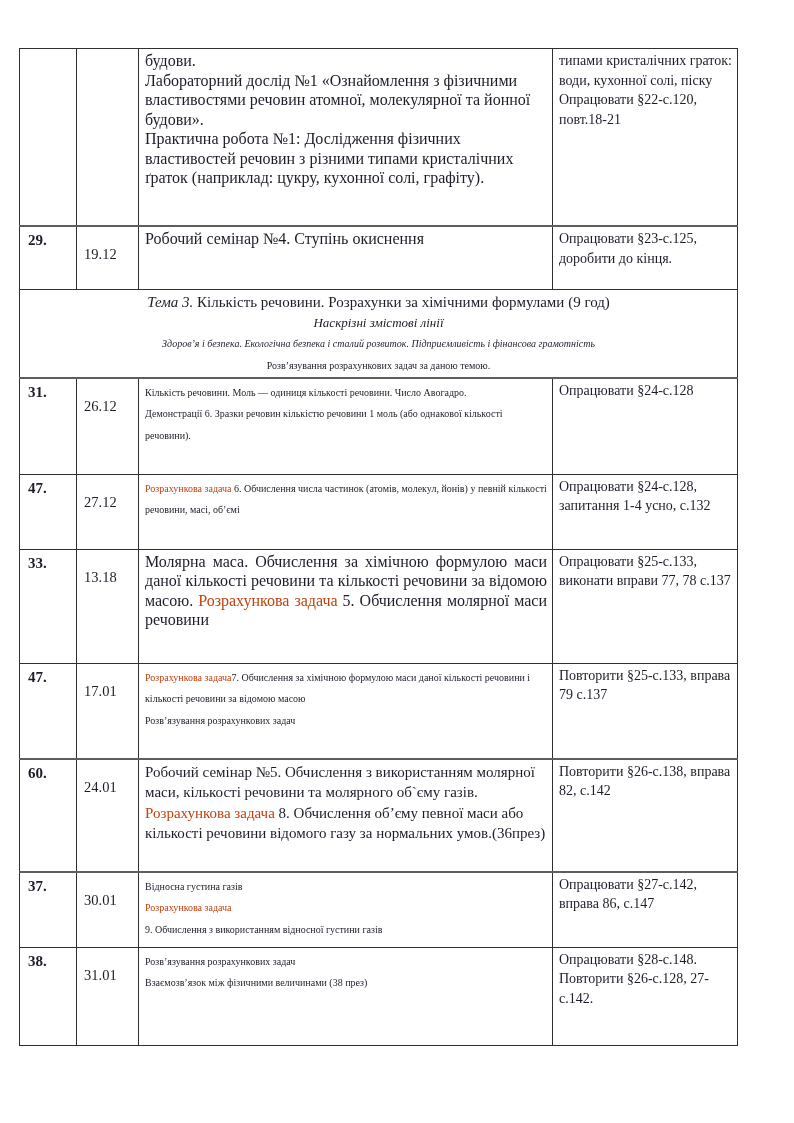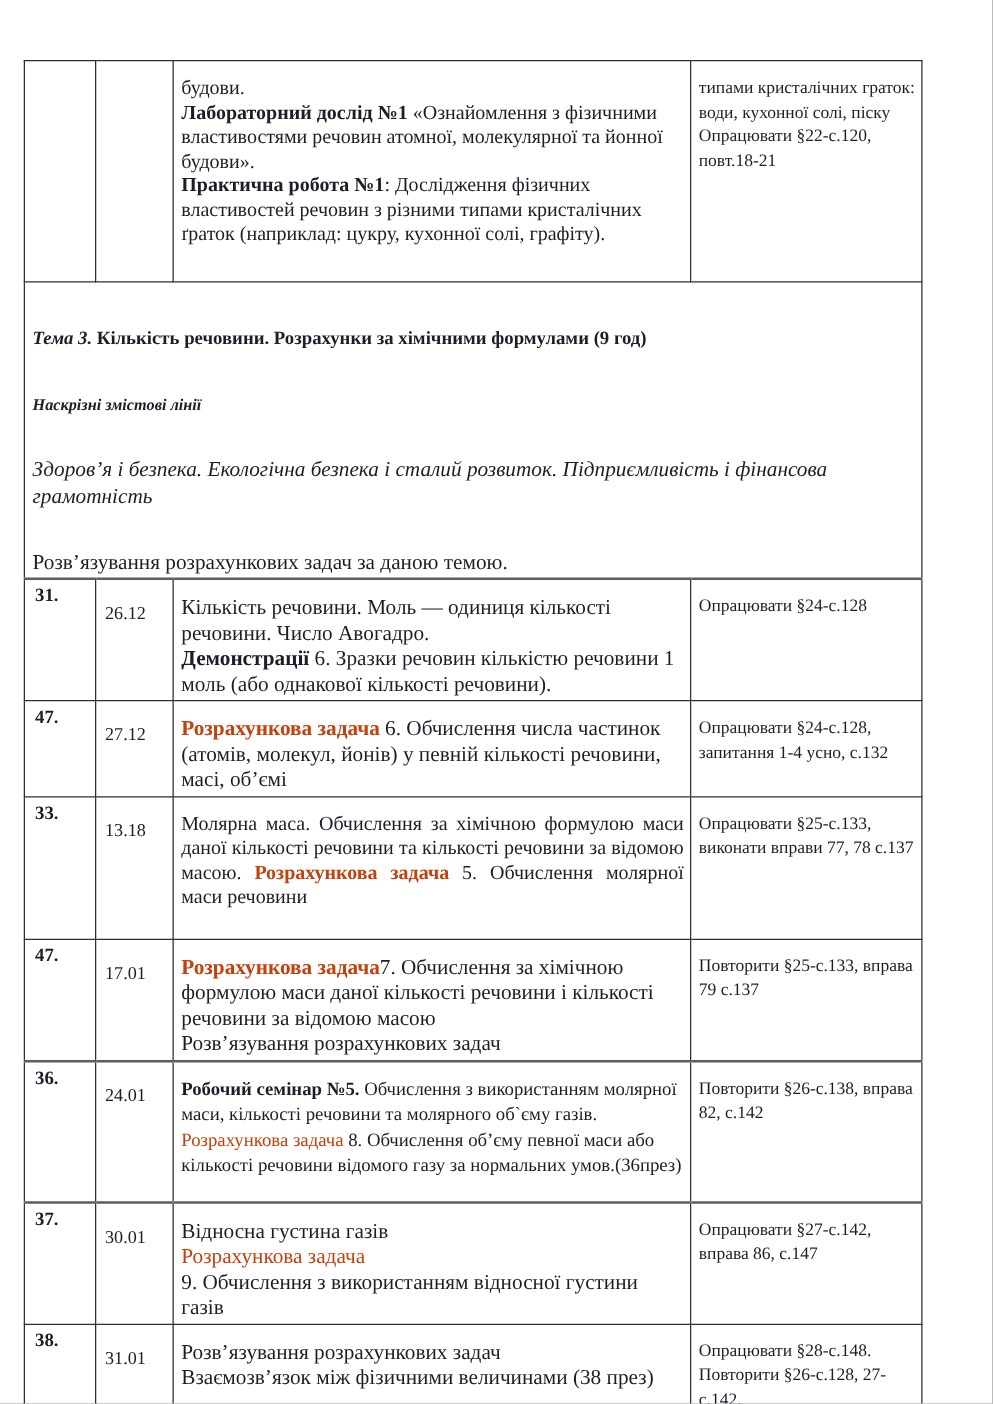--- a/index.html
+++ b/index.html
@@ -8,37 +8,37 @@
     font-family:"Liberation Serif","DejaVu Serif",serif;color:#1d1d2a;overflow:hidden;
   }
   table.schedule{
     position:absolute;left:19px;top:48px;width:718px;
     border-collapse:collapse;table-layout:fixed;
   }
   col.c-num{width:57px}
   col.c-date{width:62px}
   col.c-content{width:414px}
   col.c-hw{width:185px}
-  td{border:1px solid #2f2f2f;vertical-align:top;padding:12px 5px 2px 6px;overflow:hidden;}
+  td{border:1px solid #2f2f2f;vertical-align:top;padding:2px 5px 2px 6px;overflow:hidden;}
   tr.thick-top td{border-top:2.5px solid #5d5d5d;}
   td.num{font-weight:bold;font-size:15px;padding-top:5px;padding-left:8px;}
   td.date{font-size:14.5px;padding-top:19px;padding-left:7px;}
   td.hw{font-size:14px;}
   td.hw .hw-line{line-height:19.5px;}
   .line{line-height:19.5px;}
   td.content.justify .line{text-align:justify;}
   td.theme-cell{text-align:center;padding:2px 6px;}
-  .theme-line{line-height:19.2px;text-align:left;margin-top:33px;}
+  .theme-line{line-height:19.2px;text-align:center;}
   
   .fs-sm{font-size:13px;}
-  .fs-md{font-size:17px;}
+  .fs-md{font-size:10px;}
   .fs-ml{font-size:15px;}
   .fs-lg{font-size:16px;}
   
-  .b{font-weight:bold;}
+  .b{font-weight:normal;}
   .i{font-style:italic;}
   .c-blue{color:#c2410c;}
   .c-red{color:#e2182d;}
   
   tr.r0 td{height:155px}
   tr.r1 td{height:41px}
   tr.r2 td{height:43px}
   tr.r3 td{height:74px}
   tr.r4 td{height:74px}
   tr.r5 td{height:53px}
@@ -65,20 +65,30 @@
           <td class="num"></td>
           <td class="date"></td>
           <td class="content">
             <div class="line"><span class="fs-lg">будови.</span></div>
             <div class="line"><span class="fs-lg b">Лабораторний дослід №1</span><span class="fs-lg"> «Ознайомлення з фізичними властивостями речовин атомної, молекулярної та йонної будови».</span></div>
             <div class="line"><span class="fs-lg b"> Практична робота №1</span><span class="fs-lg">: Дослідження фізичних властивостей речовин з різними типами кристалічних ґраток (наприклад: цукру, кухонної солі, графіту).</span></div>
           </td>
           <td class="hw">
             <div class="hw-line">типами кристалічних граток: води, кухонної солі, піску</div>
             <div class="hw-line">Опрацювати §22-с.120, повт.18-21</div>
+          </td>
+        </tr>
+        <tr class="r1 thick-top">
+          <td class="num">29.</td>
+          <td class="date">19.12</td>
+          <td class="content">
+            <div class="line"><span class="fs-lg b">Робочий семінар №4.</span><span class="fs-lg"> Ступінь окиснення</span></div>
+          </td>
+          <td class="hw">
+            <div class="hw-line">Опрацювати §23-с.125, доробити до кінця.</div>
           </td>
         </tr>
         <tr class="r3">
           <td colspan="4" class="theme-cell">
             <div class="theme-line"><span class="fs-ml b i">Тема 3.</span><span class="fs-ml b"> Кількість речовини. Розрахунки за хімічними формулами (9 год)</span></div>
             <div class="theme-line"><span class="fs-sm b i">Наскрізні змістові лінії</span></div>
             <div class="theme-line"><span class="fs-md i">Здоров’я і безпека. Екологічна безпека і сталий розвиток. Підприємливість і фінансова грамотність</span></div>
             <div class="theme-line"><span class="fs-md">Розв’язування розрахункових задач за даною темою.</span></div>
           </td>
         </tr>
@@ -118,21 +128,21 @@
           <td class="date">17.01</td>
           <td class="content">
             <div class="line"><span class="fs-md b c-blue">Розрахункова задача</span><span class="fs-md">7. Обчислення за хімічною формулою маси даної кількості речовини і кількості речовини за відомою масою</span></div>
             <div class="line"><span class="fs-md">Розв’язування розрахункових задач</span></div>
           </td>
           <td class="hw">
             <div class="hw-line">Повторити §25-с.133, вправа 79 с.137</div>
           </td>
         </tr>
         <tr class="r9 thick-top">
-          <td class="num">36.</td>
+          <td class="num">60.</td>
           <td class="date">24.01</td>
           <td class="content">
             <div class="line"><span class="fs-ml b">Робочий семінар №5.</span><span class="fs-ml"> Обчислення з використанням молярної маси, кількості речовини та молярного об`єму газів. </span><span class="fs-ml c-blue">Розрахункова задача</span><span class="fs-ml"> 8. Обчислення об’єму певної маси або кількості речовини відомого газу за нормальних умов.(36през)</span></div>
           </td>
           <td class="hw">
             <div class="hw-line">Повторити §26-с.138, вправа 82, с.142</div>
           </td>
         </tr>
         <tr class="r10 thick-top">
           <td class="num">37.</td>

